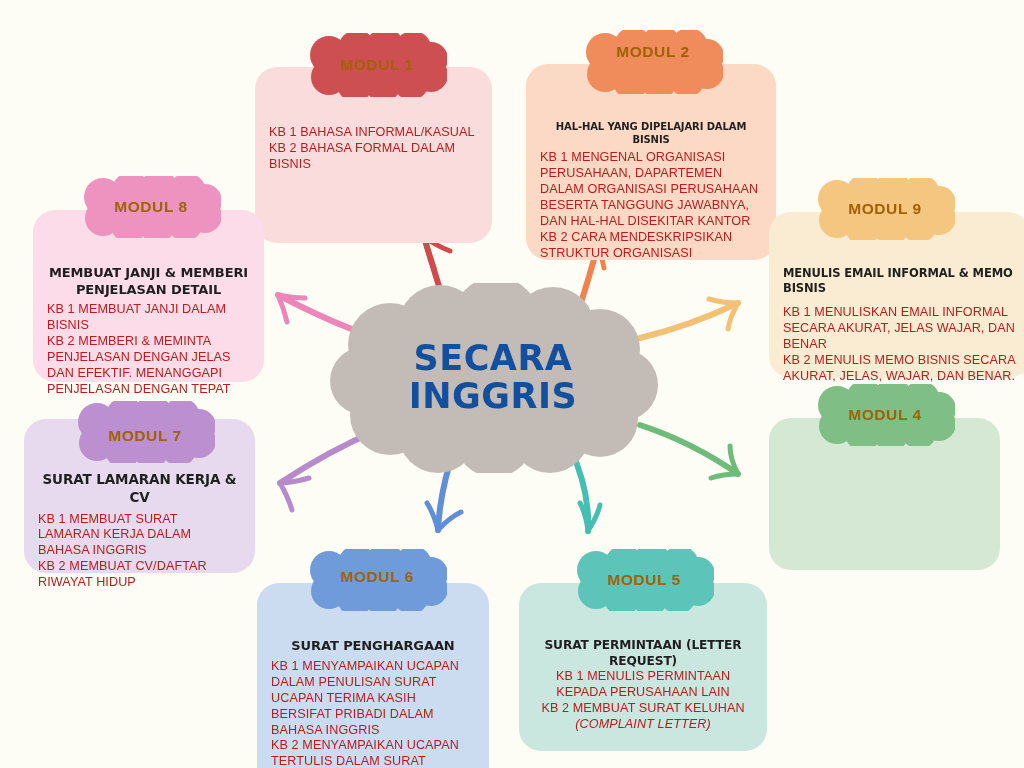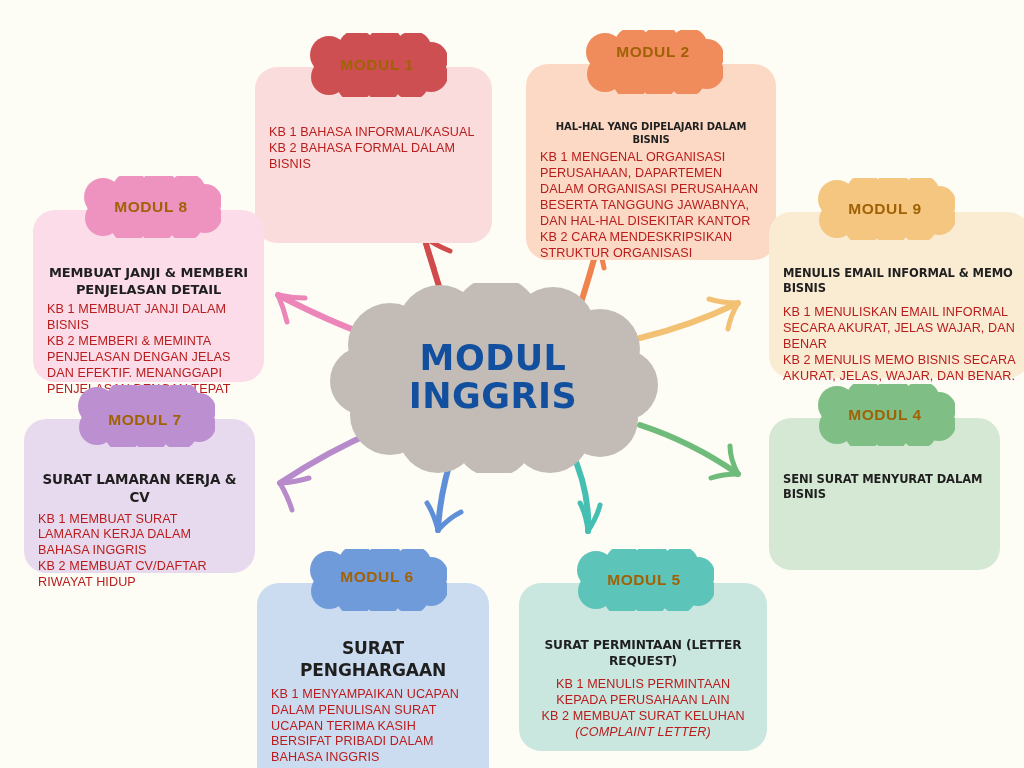--- a/index.html
+++ b/index.html
@@ -190,21 +190,21 @@
         <circle cx="272" cy="136" r="38"></circle>
         <circle cx="222" cy="150" r="40"></circle>
         <circle cx="166" cy="154" r="40"></circle>
         <circle cx="110" cy="150" r="40"></circle>
         <circle cx="62" cy="132" r="40"></circle>
         <circle cx="36" cy="98" r="34"></circle>
         <rect x="34" y="46" width="262" height="106" rx="30"></rect>
       </g>
     </svg>
     <div id="center-text">
-      <span>MODUL</span>
+      <span>SECARA</span>
       <span>INGGRIS</span>
     </div>
   </div>
 
   <div class="module" style="left:255px; top:33px; width:237px;">
     <div class="panel" style="width:237px; height:176px; background:#FBDCDC;">
       <div style="height:46px;"></div>
       <p class="mbody left-body">KB 1 BAHASA INFORMAL/KASUAL
 KB 2 BAHASA FORMAL DALAM BISNIS</p>
     </div>
@@ -284,21 +284,20 @@
           </g>
         </svg>
         <span class="badge-label">MODUL 9</span>
       </div>
     </div>
   </div>
 
   <div class="module" style="left:769px; top:384px; width:231px;">
     <div class="panel" style="width:231px; height:152px; background:#D5E8D4;">
       <div style="height:42px;"></div>
-      <p class="mtitle left-title" style="margin-bottom:7px;">SENI SURAT MENYURAT DALAM BISNIS</p>
     </div>
     <div class="badge-wrap" style="left:46px;">
       <div class="badge" style="width:140px; height:62px;">
         <svg width="140" height="62" viewBox="0 0 140 62">
           <g fill="#7FBE84">
             <circle cx="22" cy="21" r="19"></circle>
               <circle cx="50" cy="15" r="19"></circle>
               <circle cx="78" cy="13" r="19"></circle>
             <circle cx="106" cy="16" r="19"></circle>
               <circle cx="124" cy="25" r="17"></circle>
@@ -311,21 +310,21 @@
           </g>
         </svg>
         <span class="badge-label">MODUL 4</span>
       </div>
     </div>
   </div>
 
   <div class="module" style="left:519px; top:549px; width:248px;">
     <div class="panel" style="width:248px; height:168px; background:#C9E6DF;">
       <div style="height:42px;"></div>
-      <p class="mtitle center-title" style="font-size:12.2px; margin-bottom:8px;">SURAT PERMINTAAN (LETTER REQUEST)</p>
+      <p class="mtitle center-title" style="font-size:12.2px; margin-bottom:0;">SURAT PERMINTAAN (LETTER REQUEST)</p>
       <p class="mbody center-body">KB 1 MENULIS PERMINTAAN KEPADA PERUSAHAAN LAIN
 KB 2 MEMBUAT SURAT KELUHAN</p>
       <p class="mbody center-body ital">(COMPLAINT LETTER)</p>
     </div>
     <div class="badge-wrap" style="left:55px;">
       <div class="badge" style="width:140px; height:62px;">
         <svg width="140" height="62" viewBox="0 0 140 62">
           <g fill="#5CC4B8">
             <circle cx="22" cy="21" r="19"></circle>
               <circle cx="50" cy="15" r="19"></circle>
@@ -341,21 +340,21 @@
           </g>
         </svg>
         <span class="badge-label">MODUL 5</span>
       </div>
     </div>
   </div>
 
   <div class="module" style="left:257px; top:549px; width:232px;">
     <div class="panel" style="width:232px; height:219px; background:#CCDCF0;">
       <div style="height:42px;"></div>
-      <p class="mtitle center-title" style="font-size:17px; margin-bottom:5px;">SURAT PENGHARGAAN</p>
+      <p class="mtitle center-title" style="font-size:13px; margin-bottom:5px;">SURAT PENGHARGAAN</p>
       <p class="mbody left-body">KB 1 MENYAMPAIKAN UCAPAN DALAM PENULISAN SURAT UCAPAN TERIMA KASIH BERSIFAT PRIBADI DALAM BAHASA INGGRIS
 KB 2 MENYAMPAIKAN UCAPAN TERTULIS DALAM SURAT DINAS/BISNIS SECARA BENAR DALAM BAHASA INGGRIS</p>
     </div>
     <div class="badge-wrap" style="left:50px;">
       <div class="badge" style="width:140px; height:56px;">
         <svg width="140" height="62" viewBox="0 0 140 62">
           <g fill="#6F9BDB">
             <circle cx="22" cy="21" r="19"></circle>
               <circle cx="50" cy="15" r="19"></circle>
               <circle cx="78" cy="13" r="19"></circle>
@@ -375,21 +374,21 @@
   </div>
 
   <div class="module" style="left:24px; top:385px; width:231px;">
     <div class="panel" style="width:231px; height:154px; background:#E8DAEE;">
       <div style="height:40px;"></div>
       <p class="mtitle center-title" style="font-size:13.5px; margin-bottom:5px;">SURAT LAMARAN KERJA &amp; CV</p>
       <p class="mbody left-body">KB 1 MEMBUAT SURAT LAMARAN KERJA DALAM BAHASA INGGRIS
 KB 2 MEMBUAT CV/DAFTAR RIWAYAT HIDUP</p>
     </div>
     <div class="badge-wrap" style="left:51px;">
-      <div class="badge" style="width:140px; height:70px;">
+      <div class="badge" style="width:140px; height:70px;margin-top:16px;">
         <svg width="140" height="62" viewBox="0 0 140 62">
           <g fill="#BB8FD0">
             <circle cx="22" cy="21" r="19"></circle>
               <circle cx="50" cy="15" r="19"></circle>
               <circle cx="78" cy="13" r="19"></circle>
             <circle cx="106" cy="16" r="19"></circle>
               <circle cx="124" cy="25" r="17"></circle>
             <circle cx="124" cy="40" r="17"></circle>
               <circle cx="104" cy="47" r="18"></circle>
               <circle cx="76" cy="49" r="18"></circle>

